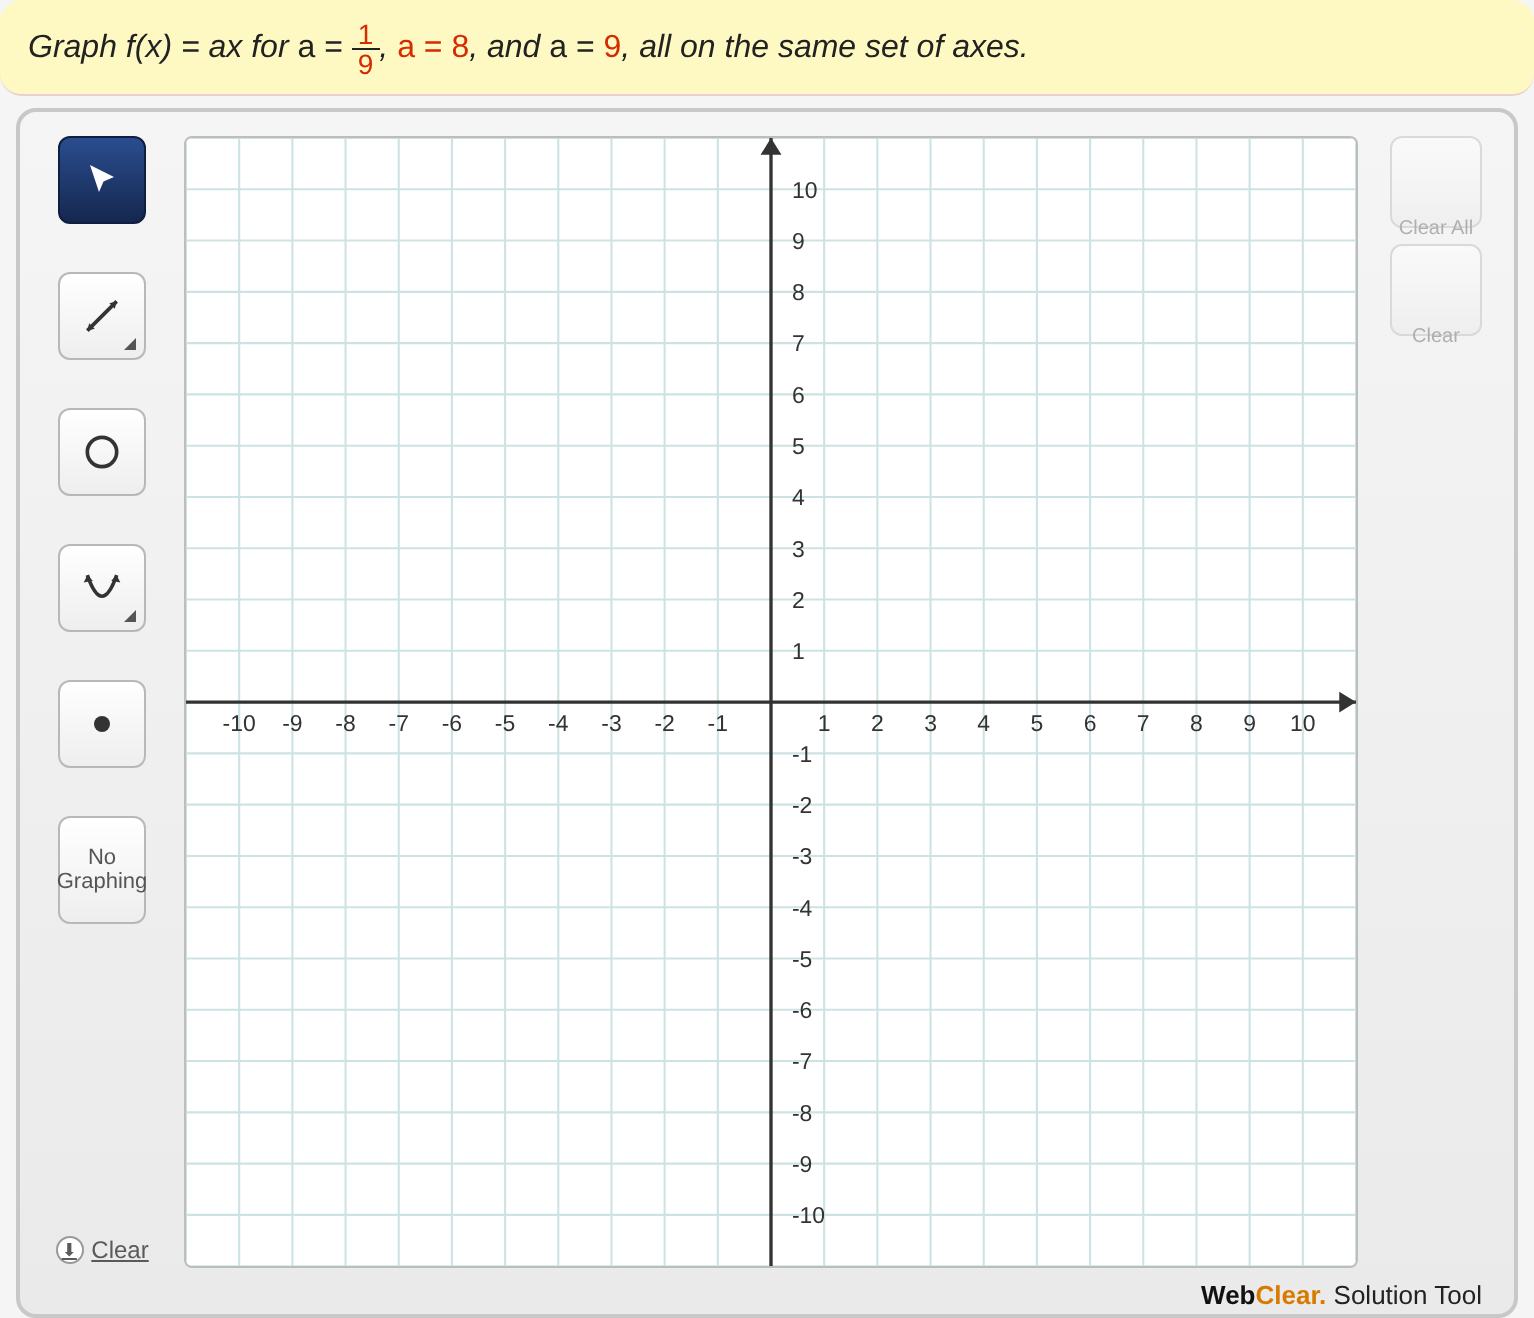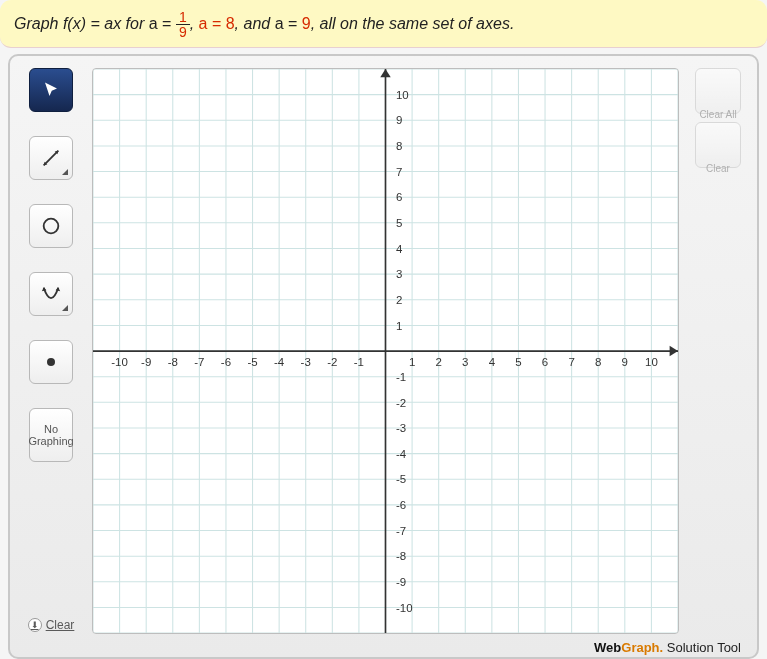--- a/index.html
+++ b/index.html
@@ -282,15 +282,15 @@
             <line x1="10" y1="10" x2="10" y2="18" stroke="#999"></line>
             <line x1="12" y1="10" x2="12" y2="18" stroke="#999"></line>
             <line x1="14" y1="10" x2="14" y2="18" stroke="#999"></line>
           </svg>
         <span class="lbl">Clear</span>
       </div>
     </div>
 
   </div>
   <div class="footer">
-    <b>Web</b><span class="asn">Graph.</span><span> Solution Tool</span>
+    <b>Web</b><span class="asn">Clear.</span><span> Solution Tool</span>
   </div>
 </div>
 
 </body></html>

